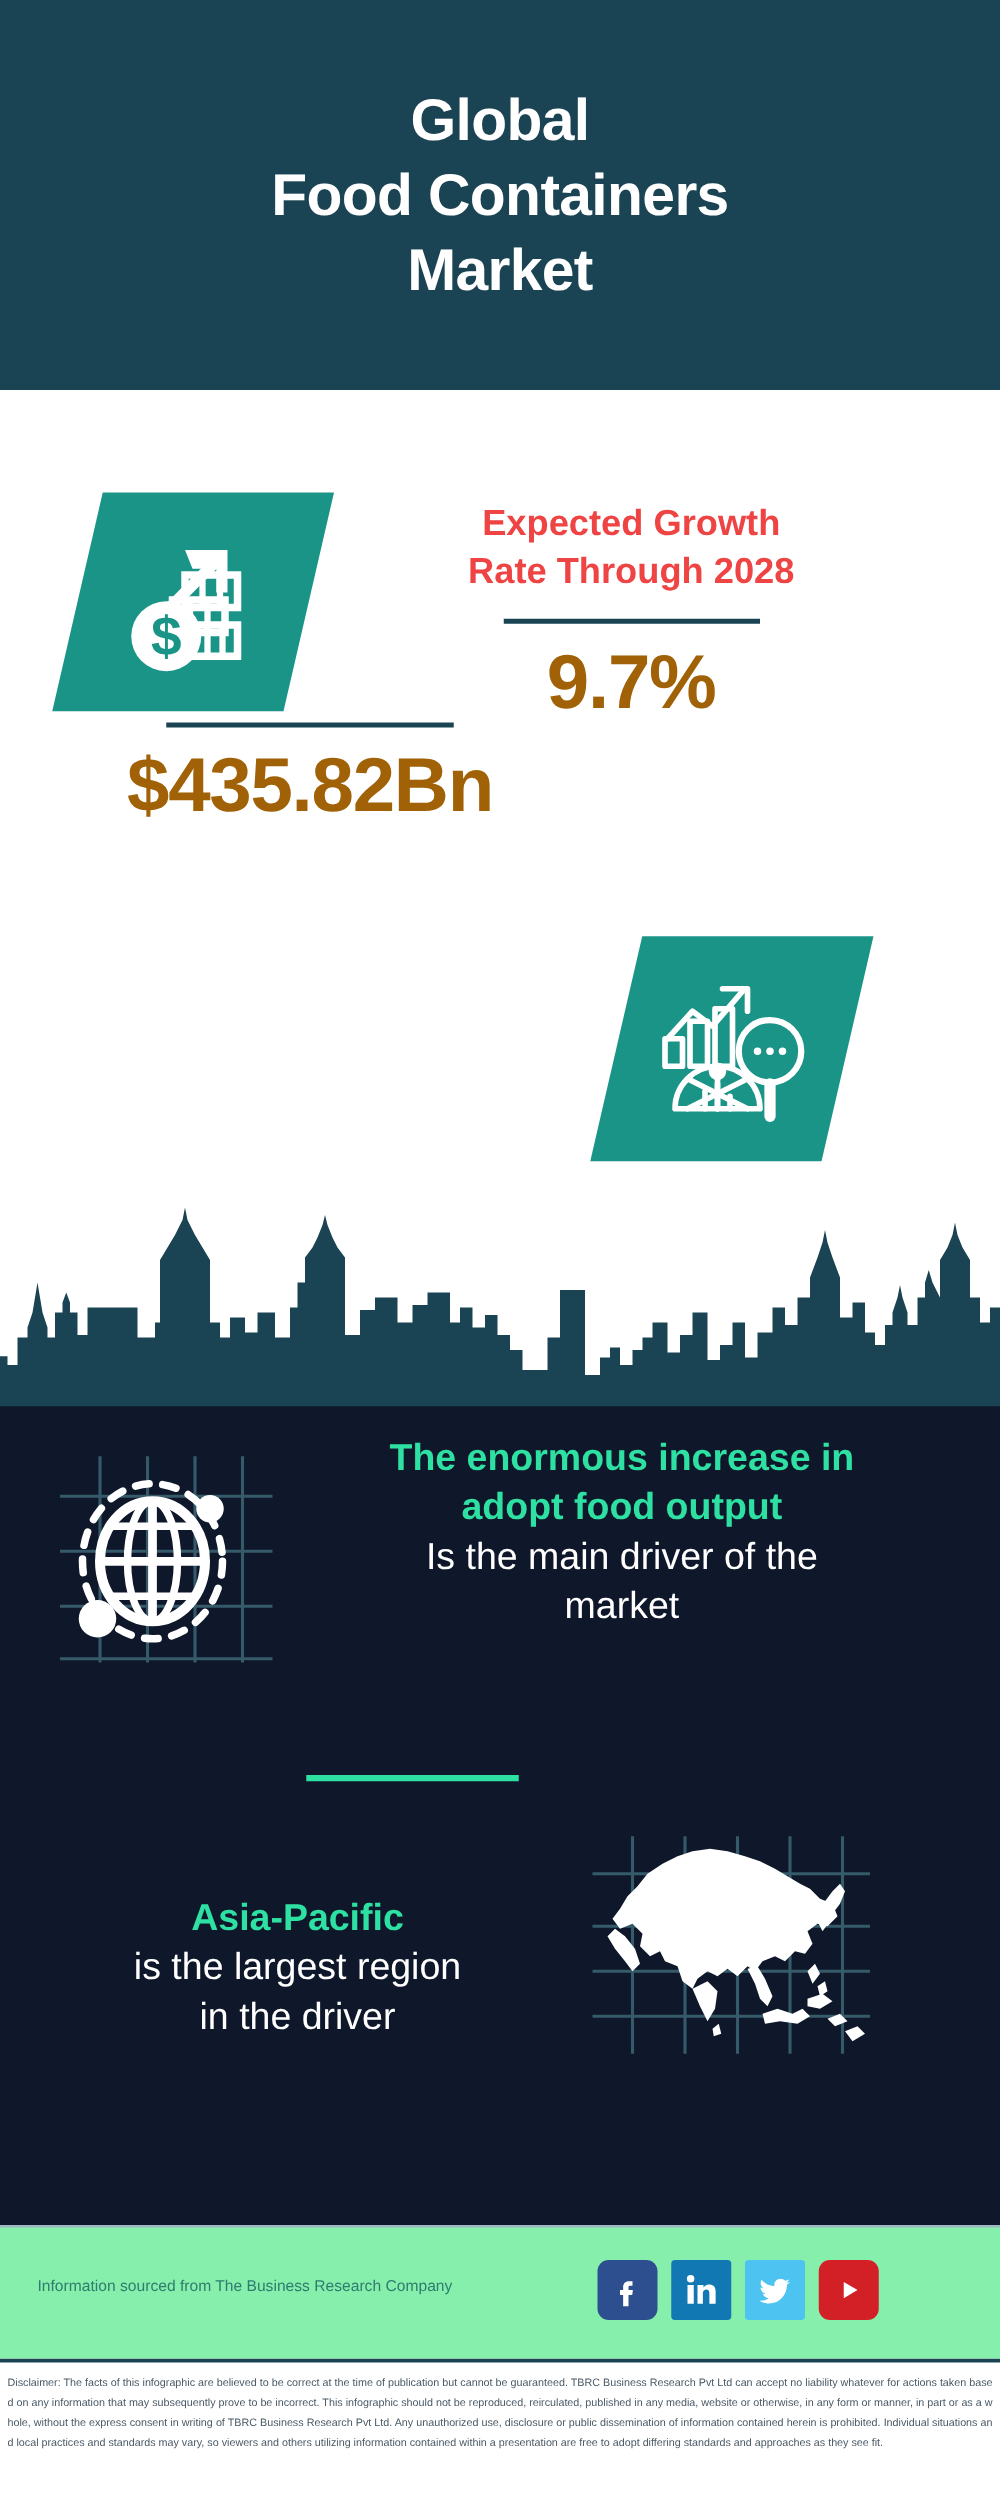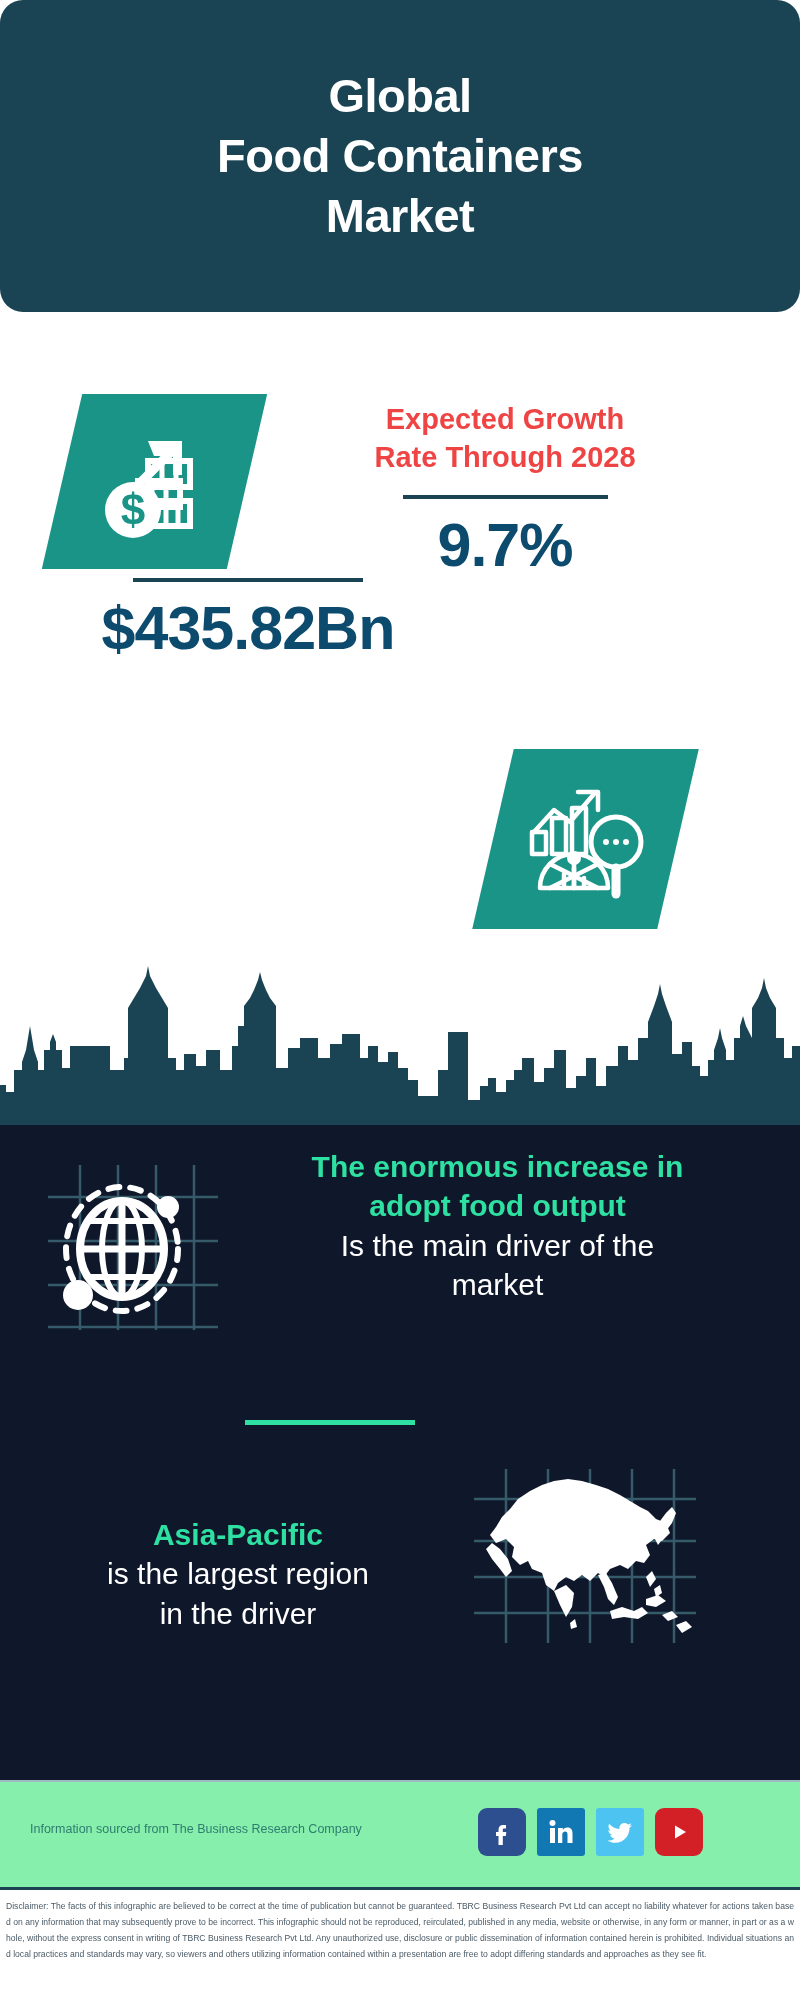--- a/index.html
+++ b/index.html
@@ -6,21 +6,21 @@
   html,body { background:#ffffff; }
   body {
     width:800px; height:2000px; position:relative; overflow:hidden;
     font-family:"Liberation Sans", sans-serif;
   }
 
   
   .header {
     position:absolute; left:0; top:0; width:800px; height:312px;
     background:#1a4453;
-    display:flex; flex-direction:column; align-items:center; justify-content:center;border-radius:23px;
+    display:flex; flex-direction:column; align-items:center; justify-content:center;
   }
   .header h1 {
     color:#ffffff; font-size:47px; font-weight:bold; line-height:1.27;
     text-align:center; letter-spacing:-0.5px;
   }
   .header .l { display:block; }
 
   
   .white-zone {
     position:absolute; left:0; top:312px; width:800px; height:813px;
@@ -46,21 +46,21 @@
   .growth-text {
     position:absolute; left:280px; top:88px; width:450px; text-align:center;
   }
   .stat-label {
     color:#ef4444; font-size:29px; font-weight:bold; line-height:1.32;
   }
   .rule {
     width:205px; height:4px; background:#1a4453; margin:18px auto 0;
   }
   .stat-value {
-    color:#0c4a6e; font-size:61px; font-weight:bold; line-height:1.05;
+    color:#a16207; font-size:61px; font-weight:bold; line-height:1.05;
     margin-top:14px; letter-spacing:-1px;
   }
 
   
   .size-text {
     position:absolute; left:38px; top:248px; width:420px; text-align:center;
   }
   .size-text .rule { width:230px; }
 
   

